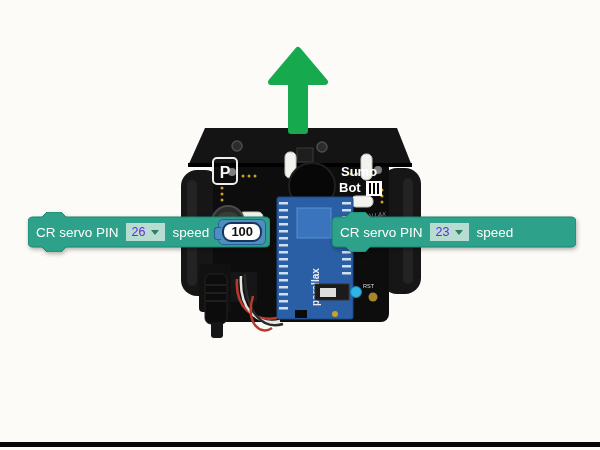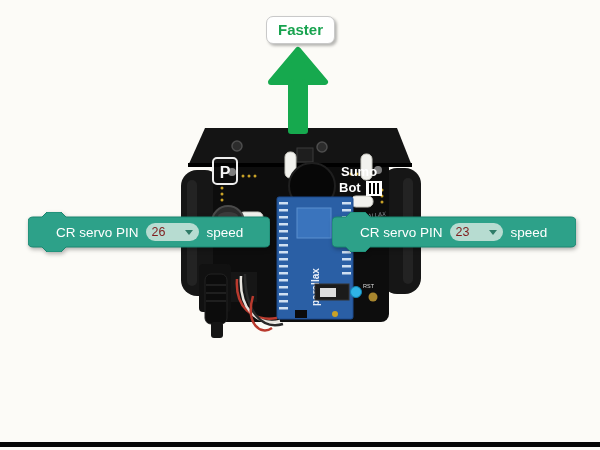--- a/index.html
+++ b/index.html
@@ -20,27 +20,27 @@
   
   .robot{position:absolute;left:175px;top:124px;width:250px;height:218px;}
   
   .block{position:absolute;height:40px;}
   .block-left{left:28px;top:212px;width:242px;}
   .block-right{left:332px;top:212px;width:244px;}
   .block svg.bg{position:absolute;left:0;top:0;filter:drop-shadow(1px 2px 2px rgba(0,0,0,.30));}
   .block .content{
     position:absolute;left:0;top:5px;height:30px;width:100%;
     display:flex;align-items:center;gap:7px;
-    padding-left:28px;box-sizing:border-box;white-space:nowrap;
+    padding-left:8px;box-sizing:border-box;white-space:nowrap;
   }
   .block-text{color:#ffffff;font-size:13.5px;}
   .dropdown{
-    display:flex;align-items:center;gap:20px;
-    background:#b7dcd1;border-radius:9px;padding:2px 6px;
-    color:#7f1d1d;font-size:12.5px;cursor:pointer;
+    display:flex;align-items:center;gap:6px;
+    background:#b7dcd1;border-radius:0;padding:2px 6px;
+    color:#6d28d9;font-size:12.5px;cursor:pointer;
   }
   .caret{width:0;height:0;border-left:4px solid transparent;
     border-right:4px solid transparent;border-top:5px solid #2f7c68;}
   .value-socket{
     position:relative;display:flex;align-items:center;
     background:#4f8fc0;border:1px solid #2a5d9b;border-radius:5px;
     padding:2px 3px;margin-left:2px;
   }
   .value-socket::before{
     content:"";position:absolute;left:-5px;top:7px;width:6px;height:11px;
@@ -188,33 +188,35 @@
       <path d="M66,152 C64,184 81,202 105,197" stroke="#e8e4de"></path>
       <path d="M70,150 C70,188 87,206 108,200" stroke="#2a2a2a"></path>
       <path d="M78,172 C70,200 86,212 97,204" stroke="#b93a2e"></path>
     </g>
   </svg>
 
   <svg class="arrow-svg" width="66" height="92" viewBox="0 0 66 92">
     <path d="M33 6 L60 38 L40 38 L40 87 L26 87 L26 38 L6 38 Z" fill="#16a94e" stroke="#16a94e" stroke-width="6" stroke-linejoin="round"></path>
   </svg>
 
-  <div class="faster-label">Faster</div>
 
   <div class="block block-left">
     <svg class="bg" width="242" height="40" viewBox="0 0 242 40">
       <path d="M 0 10 Q 0 5 5 5 L 14 5 L 19 0 L 33 0 L 38 5 L 237 5 Q 242 5 242 10 L 242 30 Q 242 35 237 35 L 38 35 L 33 40 L 19 40 L 14 35 L 5 35 Q 0 35 0 30 Z" fill="#2da189" stroke="#1b8670" stroke-width="1"></path>
     </svg>
     <div class="content">
       <span class="block-text">CR servo PIN</span>
       <span class="dropdown">
         <span>26</span>
         <span class="caret"></span>
       </span>
       <span class="block-text">speed</span>
+      <span class="value-socket">
+        <span class="value-input">100</span>
+      </span>
     </div>
   </div>
 
   <div class="block block-right">
     <svg class="bg" width="244" height="40" viewBox="0 0 244 40">
       <path d="M 0 10 Q 0 5 5 5 L 14 5 L 19 0 L 33 0 L 38 5 L 239 5 Q 244 5 244 10 L 244 30 Q 244 35 239 35 L 38 35 L 33 40 L 19 40 L 14 35 L 5 35 Q 0 35 0 30 Z" fill="#2da189" stroke="#1b8670" stroke-width="1"></path>
     </svg>
     <div class="content">
       <span class="block-text">CR servo PIN</span>
       <span class="dropdown">

